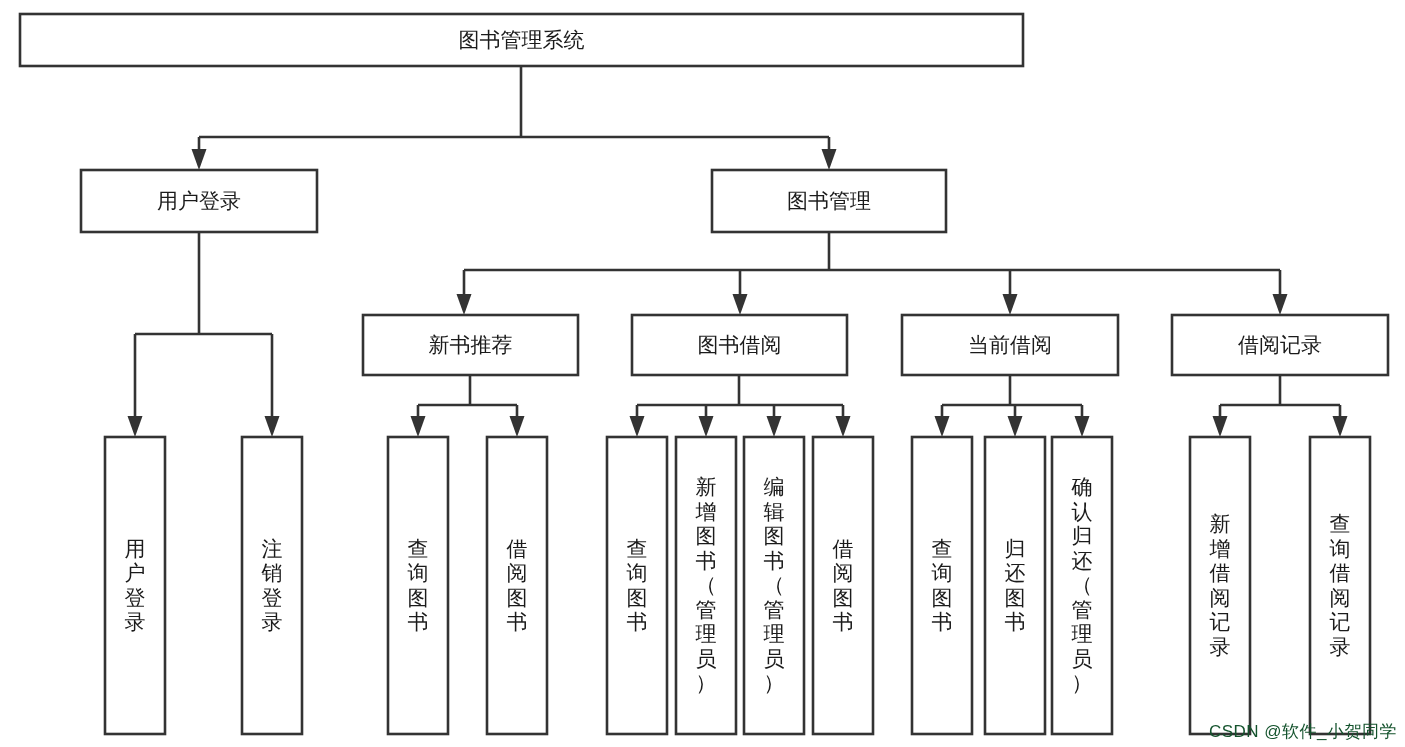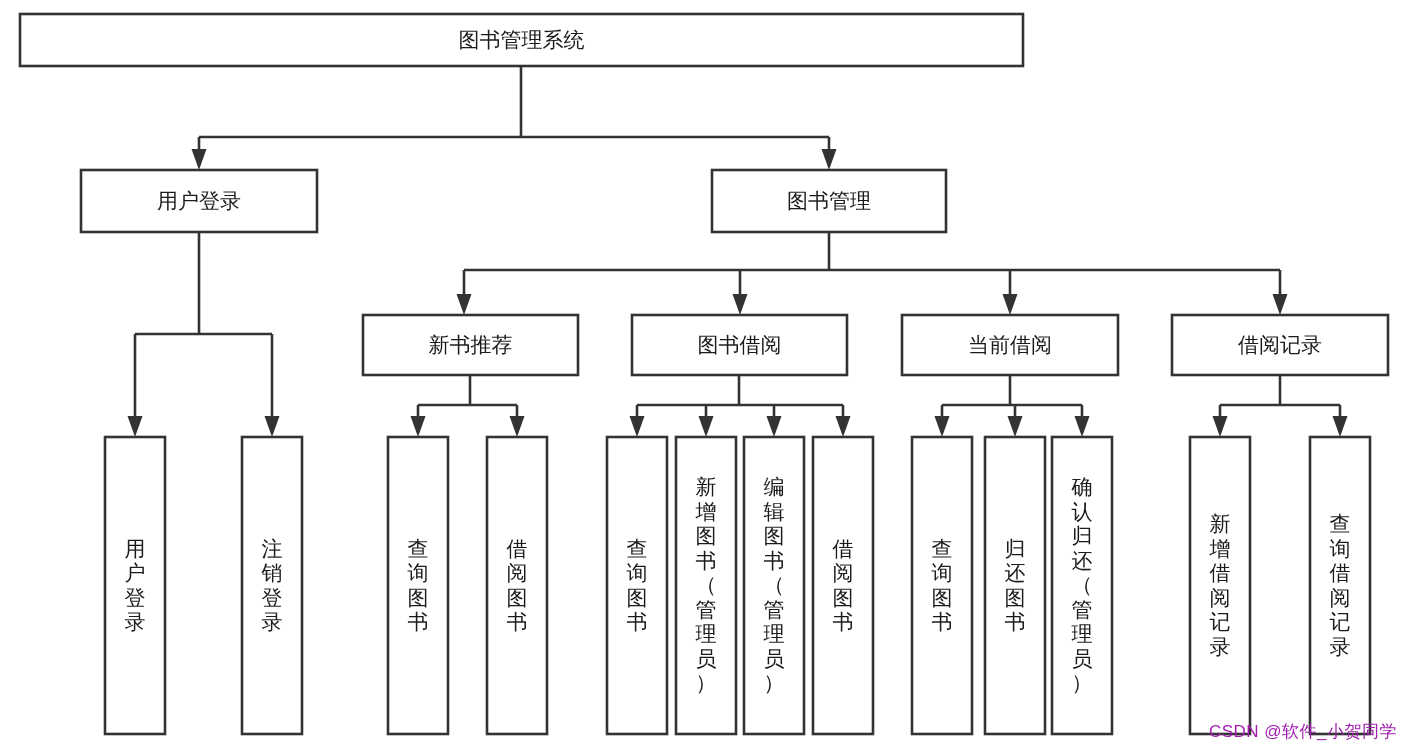--- a/index.html
+++ b/index.html
@@ -54,21 +54,21 @@
     font-size: 21px;
     fill: #1b1b1b;
     text-anchor: middle;
   }
   .watermark-text {
     position: absolute;
     right: 8px;
     bottom: 4px;
     font-family: "Liberation Sans", "DejaVu Sans", sans-serif;
     font-size: 17px;
-    color: #a21caf;
+    color: #14532d;
     white-space: nowrap;
     letter-spacing: 0.5px;
     user-select: none;
   }
 </style>
 </head>
 <body>
 
 <div id="diagram-root">
   <svg id="diagram-canvas" viewBox="0 0 1405 747">

